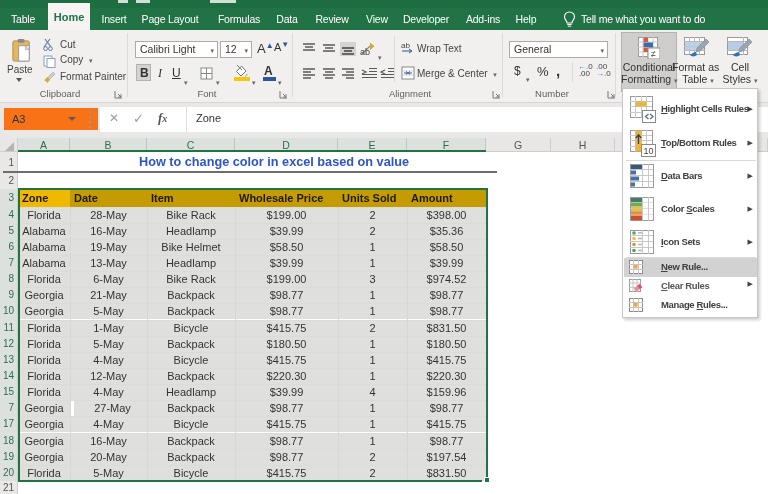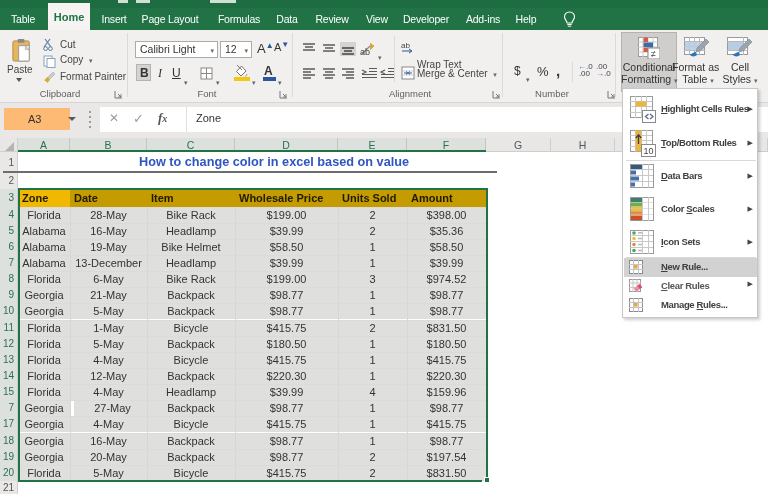--- a/index.html
+++ b/index.html
@@ -15,21 +15,21 @@
 #ribbon{position:absolute;left:0;top:30px;width:768px;height:73px;background:#f1f0ef;border-bottom:1px solid #d8d6d4}
 .gdiv{position:absolute;top:33px;height:64px;width:1px;background:#dcdad8}
 .glabel{position:absolute;top:88px;height:12px;font-size:9.5px;color:#605f5d;text-align:center}
 .launch{position:absolute;top:90px;width:10px;height:10px}
 .rtxt{position:absolute;font-size:10px;color:#444;white-space:nowrap}
 .combo{position:absolute;background:#fff;border:1px solid #ababab;font-size:10.5px;color:#333;padding-left:4px;white-space:nowrap}
 .dda{color:#666;font-size:7px}
 
 #fbar{position:absolute;left:0;top:103px;width:768px;height:35px;background:#e9e8e7}
 #fwhite{position:absolute;left:100px;top:107px;width:668px;height:25px;background:#fff}
-#namebox{position:absolute;left:4px;top:108px;width:66px;height:22px;background:#fdba74;font-size:11px;color:#333;line-height:22px;padding-left:24px}
+#namebox{position:absolute;left:4px;top:108px;width:94px;height:22px;background:#f97316;font-size:11px;color:#333;line-height:22px;padding-left:8px}
 
 #sheet{position:absolute;left:0;top:138px;width:768px;height:356px;background:#fff}
 .ch{position:absolute;top:0;height:14px;font-size:10.5px;text-align:center;line-height:15px}
 .chs{background:#dde1dd;color:#2b6e50;border-right:1px solid #bfc7bf}
 .chu{background:#e8e7e6;color:#555;border-right:1px solid #cfcecd;border-bottom:1px solid #cfcecd}
 #chcorner{position:absolute;left:0;top:0;width:18px;height:14px;background:#e8e7e6;border-right:1px solid #cfcecd;border-bottom:1px solid #cfcecd}
 #corner-tri{position:absolute;left:5px;top:4px;width:0;height:0;border-left:9px solid transparent;border-bottom:9px solid #b5b4b2}
 #greenunder{position:absolute;left:18px;top:12px;width:468px;height:2px;background:#217346}
 #rowhdr{position:absolute;left:0;top:14px;width:18px;height:342px;background:#e9e8e7;border-right:1px solid #cfcecd}
 .rn,.rns{position:absolute;left:0;width:17px;font-size:10px;text-align:right;padding-right:3px}
@@ -68,20 +68,21 @@
 <div class="tab" style="left:272px;width:30px">Data</div>
 <div class="tab" style="left:312px;width:40px">Review</div>
 <div class="tab" style="left:362px;width:30px">View</div>
 <div class="tab" style="left:398px;width:56px">Developer</div>
 <div class="tab" style="left:461px;width:44px">Add-ins</div>
 <div class="tab" style="left:512px;width:28px">Help</div>
 <svg class="abs" style="left:563px;top:11px" width="13" height="17" viewBox="0 0 13 17">
       <path d="M6.5 1 C3.5 1 1.5 3.2 1.5 5.8 C1.5 7.6 2.6 8.7 3.3 9.9 C3.8 10.7 4 11.2 4.1 12 L8.9 12 C9 11.2 9.2 10.7 9.7 9.9 C10.4 8.7 11.5 7.6 11.5 5.8 C11.5 3.2 9.5 1 6.5 1 Z" fill="none" stroke="#fff" stroke-width="1.1"></path>
       <path d="M4.3 13.5 L8.7 13.5 M4.8 15.2 L8.2 15.2" stroke="#fff" stroke-width="1"></path>
     </svg>
+<div class="tab" style="left:581px;width:160px;text-align:left">Tell me what you want to do</div>
 
 <div id="ribbon"></div>
 <div class="gdiv" style="left:127px"></div>
 <div class="gdiv" style="left:292px"></div>
 <div class="gdiv" style="left:502px"></div>
 <div class="gdiv" style="left:615px"></div>
 <div class="glabel" style="left:10px;width:100px">Clipboard</div>
 <div class="glabel" style="left:157px;width:100px">Font</div>
 <div class="glabel" style="left:360px;width:100px">Alignment</div>
 <div class="glabel" style="left:502px;width:100px">Number</div>
@@ -182,33 +183,34 @@
         <path d="M27 1.5h6M27 4.5h6M20 7.5h13M20 10.5h13"></path>
         <path d="M24 3 L20 5 L24 7" fill="none"></path>
       </g>
     </svg>
 <div class="abs" style="left:394px;top:36px;width:1px;height:46px;background:#dcdad8"></div>
 <svg class="abs" style="left:401px;top:40px" width="14" height="14" viewBox="0 0 14 14">
       <text x="0" y="8" font-size="8" fill="#444">ab</text>
       <path d="M1 11 h9" stroke="#2b579a"></path>
       <path d="M8 9 L11 11 L8 13" fill="none" stroke="#2b579a"></path>
     </svg>
-<div class="rtxt" style="left:417px;top:59px">Wrap Text</div>
+<div class="rtxt" style="left:417px;top:43px">Wrap Text</div>
 <svg class="abs" style="left:401px;top:66px" width="14" height="14" viewBox="0 0 14 14">
       <rect x="1" y="1" width="12" height="12" fill="#fff" stroke="#888"></rect>
       <path d="M1 5 h12 M1 9 h12" stroke="#bbb" stroke-width=".7"></path>
       <path d="M3 7 L6 7 M11 7 L8 7" stroke="#2b579a" stroke-width="1.2"></path>
       <path d="M5 5.5 L7 7 L5 8.5 M9 5.5 L7 7 L9 8.5" fill="none" stroke="#2b579a" stroke-width=".9"></path>
     </svg>
 <div class="rtxt" style="left:417px;top:68px">Merge &amp; Center&nbsp;&nbsp;<span class="dda">▾</span></div>
 <svg class="launch" style="left:492px" width="10" height="10" viewBox="0 0 10 10">
       <path d="M1 1 L1 8 L8 8" fill="none" stroke="#777"></path>
       <path d="M4 4 L7 7 M7 4.2 L7 7 L4.2 7" fill="none" stroke="#777"></path>
     </svg>
 
+<div class="combo" style="left:509px;top:41px;width:99px;height:17px;line-height:15px">General<span style="position:absolute;right:3px;top:1px" class="dda">▾</span></div>
 <div class="abs" style="left:514px;top:64px;font-size:12px;color:#333">$</div>
 <div class="abs" style="left:526px;top:68px"><span class="dda">▾</span></div>
 <div class="abs" style="left:537px;top:64px;font-size:13px;color:#333">%</div>
 <div class="abs" style="left:556px;top:62px;font-size:15px;font-weight:bold;color:#333">,</div>
 <div class="abs" style="left:572px;top:62px;width:1px;height:20px;background:#dcdad8"></div>
     <div class="abs" style="left:578px;top:63px;font-size:8px;color:#444;line-height:7px;text-align:right;width:12px"><span style="color:#2b74c9">←</span>.0<br>.00</div>
 <div class="abs" style="left:596px;top:63px;font-size:8px;color:#444;line-height:7px;width:14px">.00<br><span style="color:#2b74c9">→</span>.0</div>
 <svg class="launch" style="left:607px" width="10" height="10" viewBox="0 0 10 10">
       <path d="M1 1 L1 8 L8 8" fill="none" stroke="#777"></path>
       <path d="M4 4 L7 7 M7 4.2 L7 7 L4.2 7" fill="none" stroke="#777"></path>
@@ -310,21 +312,21 @@
 <div class="dc" style="left:235px;top:222.7px;width:103px;height:16.1px;line-height:16.1px">$39.99</div>
 <div class="dc" style="left:338px;top:222.7px;width:69px;height:16.1px;line-height:16.1px">2</div>
 <div class="dc" style="left:407px;top:222.7px;width:79px;height:16.1px;line-height:16.1px">$35.36</div>
 <div class="dc" style="left:18px;top:238.8px;width:52px;height:16.1px;line-height:16.1px">Alabama</div>
 <div class="dc" style="left:70px;top:238.8px;width:77px;height:16.1px;line-height:16.1px">19-May</div>
 <div class="dc" style="left:147px;top:238.8px;width:88px;height:16.1px;line-height:16.1px">Bike Helmet</div>
 <div class="dc" style="left:235px;top:238.8px;width:103px;height:16.1px;line-height:16.1px">$58.50</div>
 <div class="dc" style="left:338px;top:238.8px;width:69px;height:16.1px;line-height:16.1px">1</div>
 <div class="dc" style="left:407px;top:238.8px;width:79px;height:16.1px;line-height:16.1px">$58.50</div>
 <div class="dc" style="left:18px;top:255.0px;width:52px;height:16.1px;line-height:16.1px">Alabama</div>
-<div class="dc" style="left:70px;top:255.0px;width:77px;height:16.1px;line-height:16.1px">13-December</div>
+<div class="dc" style="left:70px;top:255.0px;width:77px;height:16.1px;line-height:16.1px">13-May</div>
 <div class="dc" style="left:147px;top:255.0px;width:88px;height:16.1px;line-height:16.1px">Headlamp</div>
 <div class="dc" style="left:235px;top:255.0px;width:103px;height:16.1px;line-height:16.1px">$39.99</div>
 <div class="dc" style="left:338px;top:255.0px;width:69px;height:16.1px;line-height:16.1px">1</div>
 <div class="dc" style="left:407px;top:255.0px;width:79px;height:16.1px;line-height:16.1px">$39.99</div>
 <div class="dc" style="left:18px;top:271.1px;width:52px;height:16.1px;line-height:16.1px">Florida</div>
 <div class="dc" style="left:70px;top:271.1px;width:77px;height:16.1px;line-height:16.1px">6-May</div>
 <div class="dc" style="left:147px;top:271.1px;width:88px;height:16.1px;line-height:16.1px">Bike Rack</div>
 <div class="dc" style="left:235px;top:271.1px;width:103px;height:16.1px;line-height:16.1px">$199.00</div>
 <div class="dc" style="left:338px;top:271.1px;width:69px;height:16.1px;line-height:16.1px">3</div>
 <div class="dc" style="left:407px;top:271.1px;width:79px;height:16.1px;line-height:16.1px">$974.52</div>

